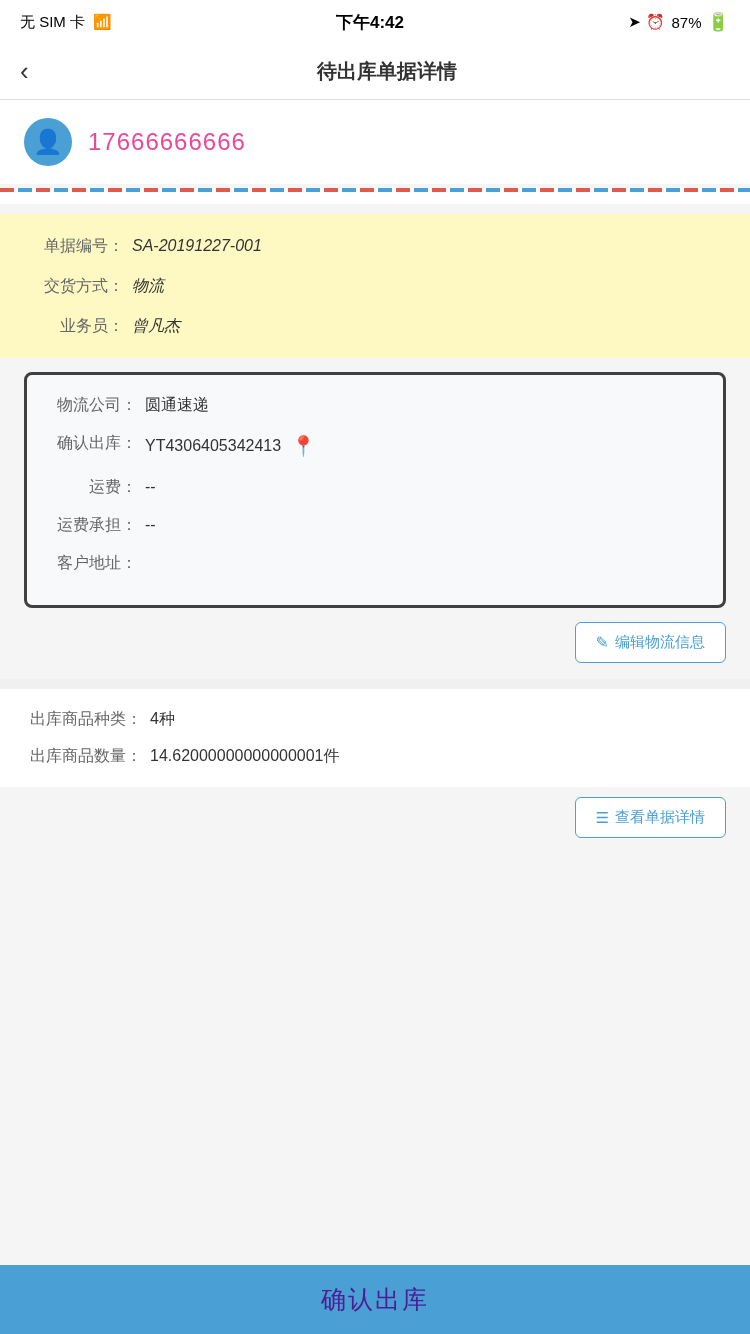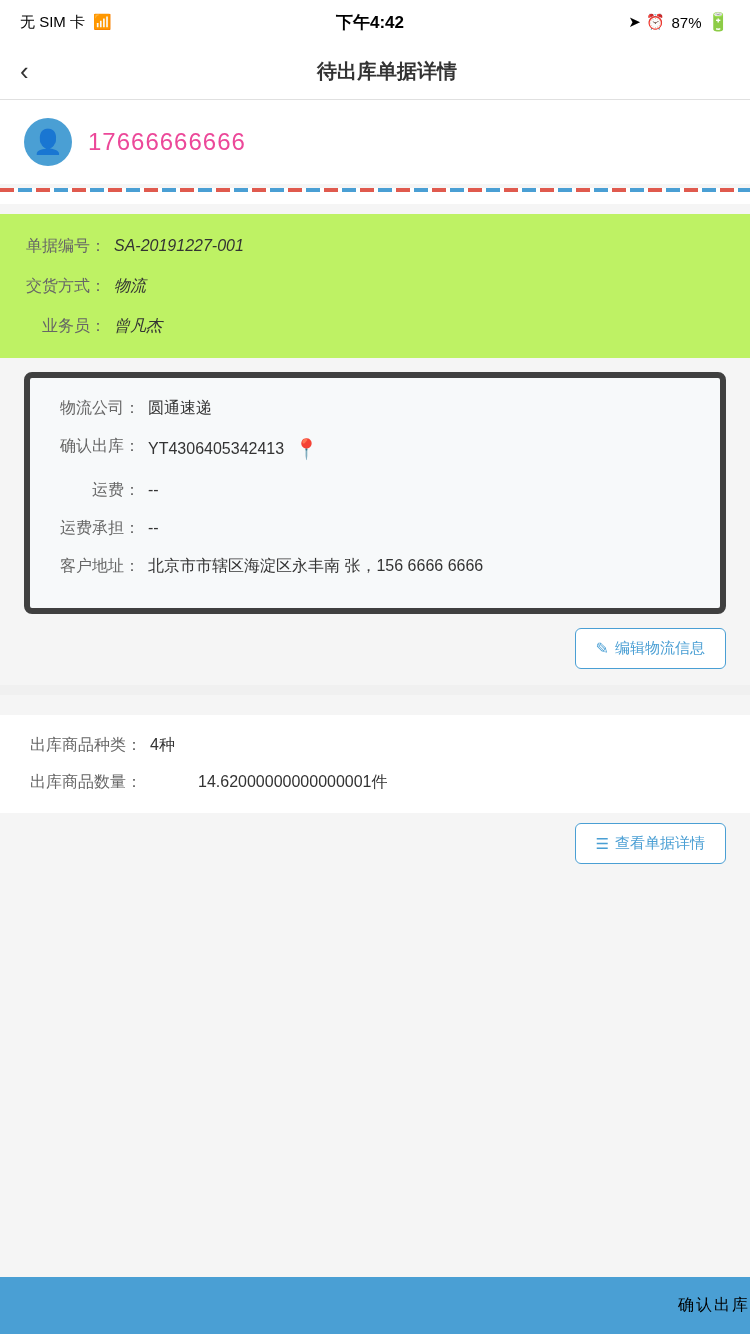--- a/index.html
+++ b/index.html
@@ -90,23 +90,23 @@
         #e05a4e 0px, #e05a4e 14px,
         transparent 14px, transparent 18px,
         #4a9fd4 18px, #4a9fd4 32px,
         transparent 32px, transparent 36px
       );
       margin: 4px 0;
     }
 
     
     .info-section {
-      background: #bef264;
+      background: #fef9c3;
       margin-top: 10px;
-      padding: 20px 16px;
+      padding: 20px 34px;
     }
     .info-row {
       display: flex;
       align-items: flex-start;
       margin-bottom: 16px;
       font-size: 16px;
       line-height: 1.5;
     }
     .info-row:last-child { margin-bottom: 0; }
     .info-label {
@@ -120,21 +120,21 @@
       color: #333;
       flex: 1;
       padding-left: 8px;
       word-break: break-all;
       font-style: italic;
     }
 
     
     .logistics-card {
       background: #f7f9fa;
-      border: 6px solid #404040;
+      border: 3px solid #404040;
       border-radius: 8px;
       margin: 14px 24px;
       padding: 18px 20px;
     }
     .logistics-row {
       display: flex;
       align-items: flex-start;
       margin-bottom: 14px;
       font-size: 16px;
       line-height: 1.5;
@@ -189,29 +189,28 @@
     
     .section-divider {
       height: 10px;
       background: #f0f0f0;
     }
 
     
     .goods-section {
       background: #fff;
       padding: 20px 30px;
-      margin-top: 20px;
     }
     .goods-row {
       display: flex;
       align-items: center;
       margin-bottom: 16px;
       font-size: 16px;
     }
-    .goods-row:last-child { margin-bottom: 0; gap: 48px; }
+    .goods-row:last-child { margin-bottom: 0; }
     .goods-label {
       color: #666;
       min-width: 110px;
       text-align: right;
       flex-shrink: 0;
     }
     .goods-value {
       color: #333;
       padding-left: 8px;
     }
@@ -246,27 +245,26 @@
       bottom: 0;
       left: 0;
       width: 750px;
       background: #4a9fd4;
       padding: 18px 0;
       text-align: center;
     }
     .confirm-btn {
       background: transparent;
       border: none;
-      color: #000000;
-      font-size: 16px;
+      color: #4c1d95;
+      font-size: 25px;
       font-weight: 500;
       letter-spacing: 2px;
       cursor: pointer;
       width: 100%;
-      text-align: right;
     }
   </style>
 </head>
 <body>
 
 <div class="status-bar">
   <div class="status-left">
     <span>无 SIM 卡</span>
     <span>📶</span>
   </div>
@@ -325,21 +323,20 @@
   <div class="logistics-row">
     <span class="logistics-label">运费：</span>
     <span class="logistics-value">--</span>
   </div>
   <div class="logistics-row">
     <span class="logistics-label">运费承担：</span>
     <span class="logistics-value">--</span>
   </div>
   <div class="logistics-row">
     <span class="logistics-label">客户地址：</span>
-    <span class="logistics-value">北京市市辖区海淀区永丰南  张，156 6666 6666</span>
   </div>
 </div>
 
 <div class="edit-logistics-btn">
   <button class="btn-edit">
     <span class="btn-edit-icon">✎</span>
     <span>编辑物流信息</span>
   </button>
 </div>
 

